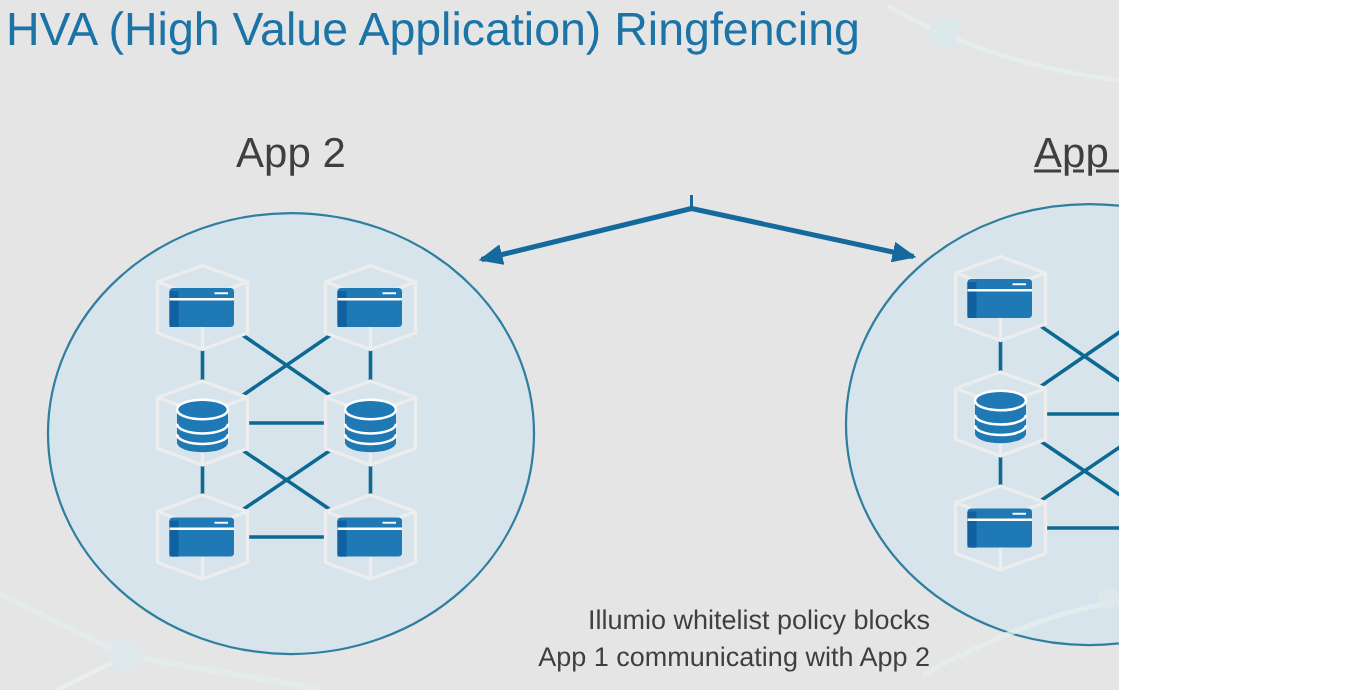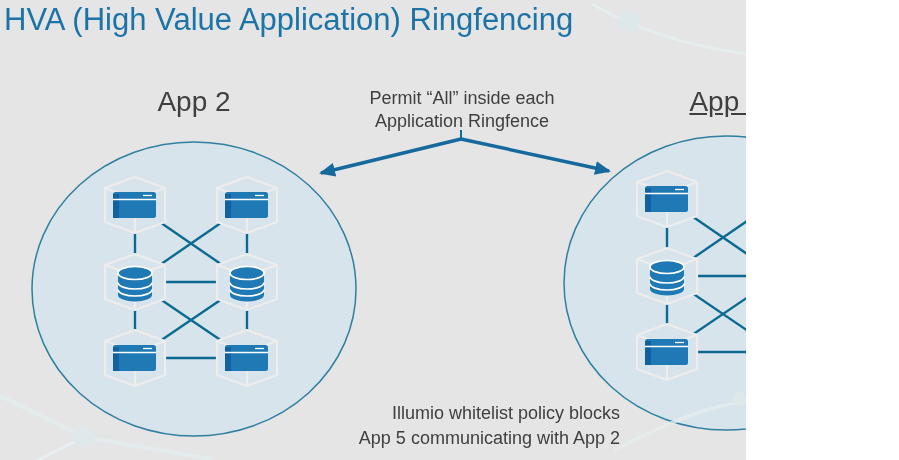--- a/index.html
+++ b/index.html
@@ -34,28 +34,24 @@
 </head>
 <body>
 
 <div class="stage">
 
   <h1 class="page-title">HVA (High Value Application) Ringfencing</h1>
 
   <div class="app-label" id="label-app1">App 2</div>
   <div class="app-label" id="label-app2">App 2</div>
 
-  <div class="annotation top">
-    <div>Permit “All” inside each</div>
-    <div>Application Ringfence</div>
-  </div>
 
   <div class="annotation bottom">
     <div>Illumio whitelist policy blocks</div>
-    <div>App 5 communicating with App 2</div>
+    <div>App 1 communicating with App 2</div>
   </div>
 
   <div id="app1" class="ringfence"><svg width="328" height="298" viewBox="0 0 328 298">
        <ellipse cx="164" cy="149" rx="162" ry="147" fill="#d8e4eb" stroke="#2e7fa0" stroke-width="1.5"></ellipse>
        <line x1="105" y1="65" x2="105" y2="142" stroke="#0c6a92" stroke-width="2.4"></line>
         <line x1="217" y1="65" x2="217" y2="142" stroke="#0c6a92" stroke-width="2.4"></line>
         <line x1="105" y1="65" x2="217" y2="142" stroke="#0c6a92" stroke-width="2.4"></line>
         <line x1="217" y1="65" x2="105" y2="142" stroke="#0c6a92" stroke-width="2.4"></line>
         <line x1="105" y1="142" x2="217" y2="142" stroke="#0c6a92" stroke-width="2.4"></line>
         <line x1="105" y1="142" x2="105" y2="218" stroke="#0c6a92" stroke-width="2.4"></line>

